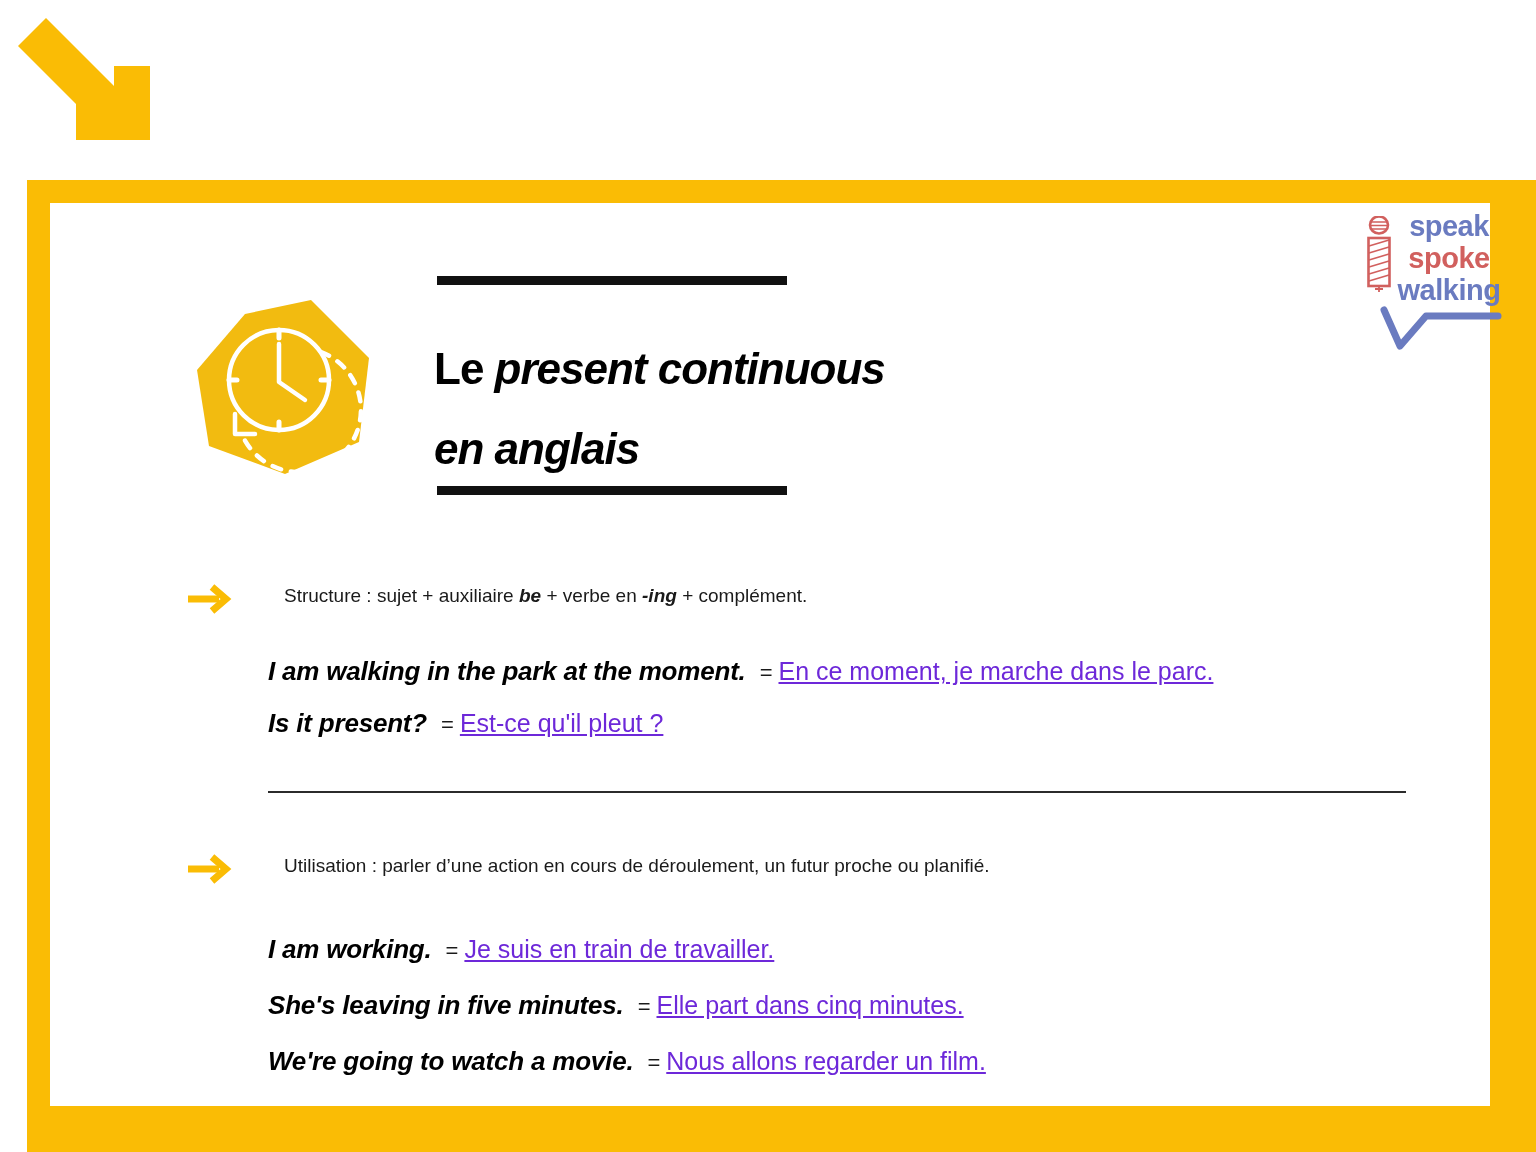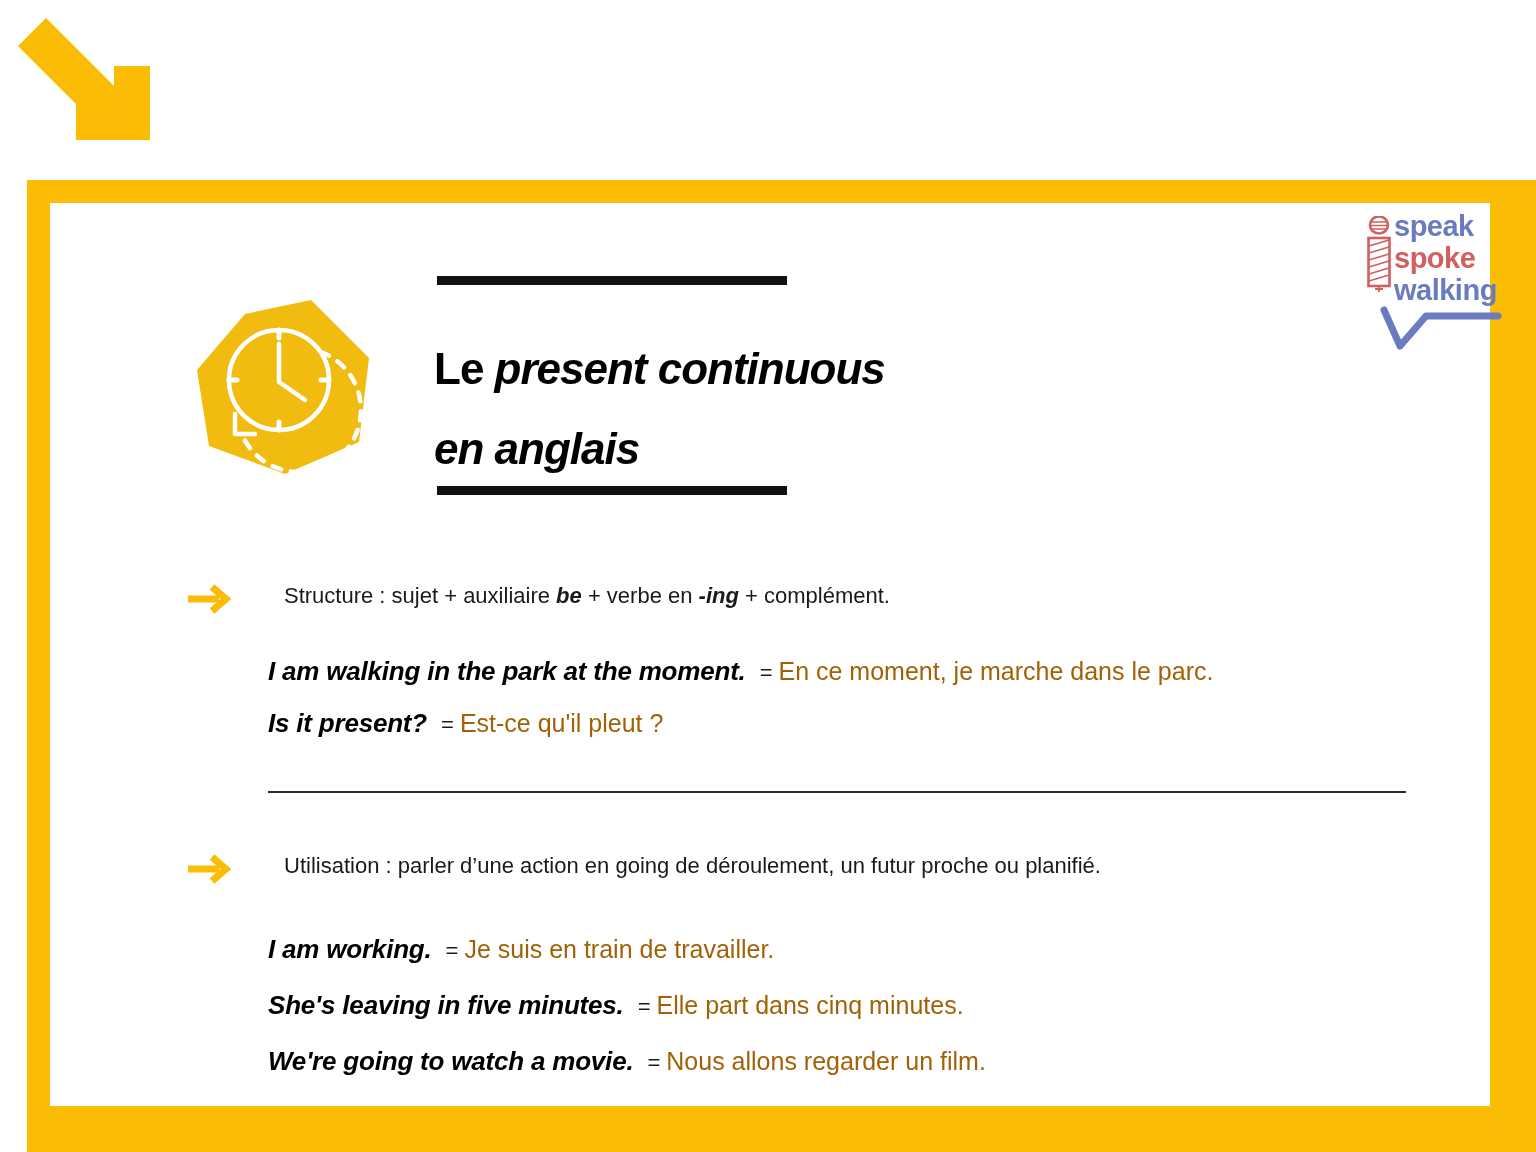--- a/index.html
+++ b/index.html
@@ -71,20 +71,21 @@
     left: 1362px;
     top: 210px;
     width: 140px;
     height: 148px;
   }
   #logo-words {
     position: absolute;
     left: 32px;
     top: 0px;
     width: 110px;
+    text-align: center;
   }
   .logo-word {
     display: block;
     font-family: "Liberation Sans", sans-serif;
     font-weight: bold;
     font-size: 29px;
     line-height: 32px;
     letter-spacing: -0.5px;
   }
   .logo-word.blue { color: #6A7BC0; }
@@ -147,21 +148,21 @@
     align-items: flex-start;
   }
   .arrow-bullet {
     width: 46px;
     height: 34px;
     flex: 0 0 46px;
     margin-top: 2px;
   }
   .bullet-text {
     margin-left: 52px;
-    font-size: 22px;
+    font-size: 19px;
     line-height: 32px;
     color: #1a1a1a;
     white-space: nowrap;
   }
   .bullet-text b { font-weight: bold; font-style: italic; }
 
   .example-row {
     position: absolute;
     left: 268px;
     white-space: nowrap;
@@ -174,21 +175,22 @@
     color: #000000;
     letter-spacing: -0.2px;
   }
   .ex-eq {
     font-size: 22px;
     color: #1a1a1a;
     padding: 0 6px 0 14px;
   }
   .ex-fr {
     font-size: 25px;
-    color: #a16207;
+    color: #6d28d9;
+    text-decoration: underline;
   }
 
   #divider {
     position: absolute;
     left: 268px;
     top: 791px;
     width: 1138px;
     height: 2px;
     background: #2b2b2b;
   }
@@ -258,21 +260,21 @@
     <span class="ex-en">Is it present?</span><span class="ex-eq">=</span><span class="ex-fr">Est-ce qu'il pleut ?</span>
   </div>
 
   <div id="divider"></div>
 
   <div class="bullet-row" style="left:186px; top:850px;">
     <svg class="arrow-bullet" viewBox="0 0 46 34">
       <path d="M2 17 L33 17" stroke="#FABC05" stroke-width="7" stroke-linecap="butt"></path>
       <path d="M26 5 L40 17 L26 29" fill="none" stroke="#FABC05" stroke-width="7" stroke-linejoin="miter" stroke-linecap="butt"></path>
     </svg>
-    <div class="bullet-text">Utilisation : parler d’une action en going de déroulement, un futur proche ou planifié.</div>
+    <div class="bullet-text">Utilisation : parler d’une action en cours de déroulement, un futur proche ou planifié.</div>
   </div>
 
   <div class="example-row" style="top:932px;">
     <span class="ex-en">I am working.</span><span class="ex-eq">=</span><span class="ex-fr">Je suis en train de travailler.</span>
   </div>
 
   <div class="example-row" style="top:1044px;">
     <span class="ex-en">We're going to watch a movie.</span><span class="ex-eq">=</span><span class="ex-fr">Nous allons regarder un film.</span>
   </div>
 

